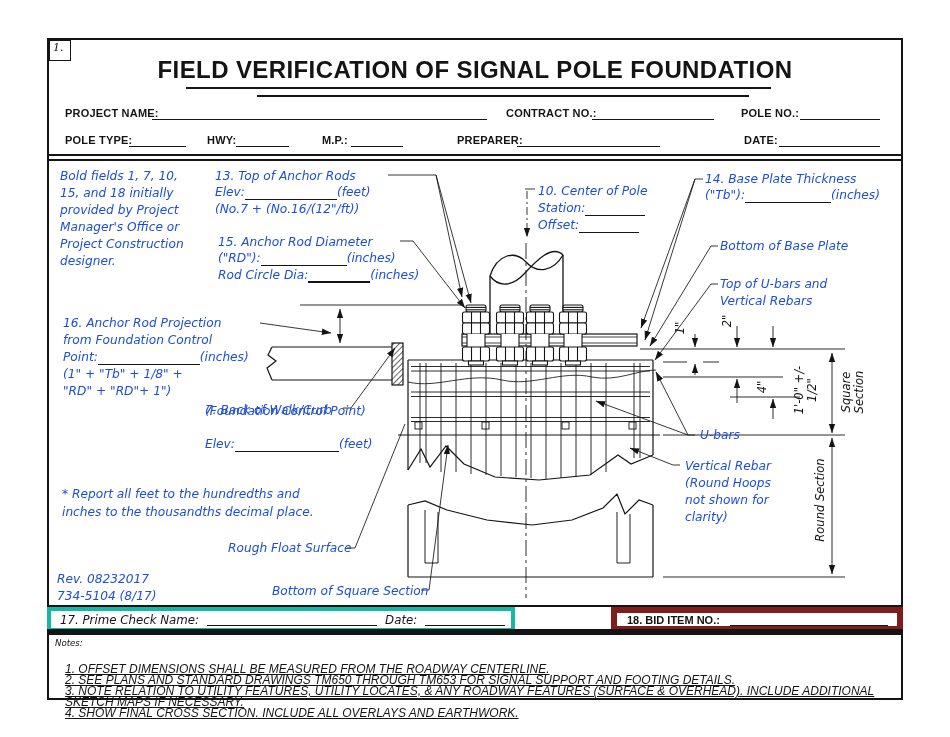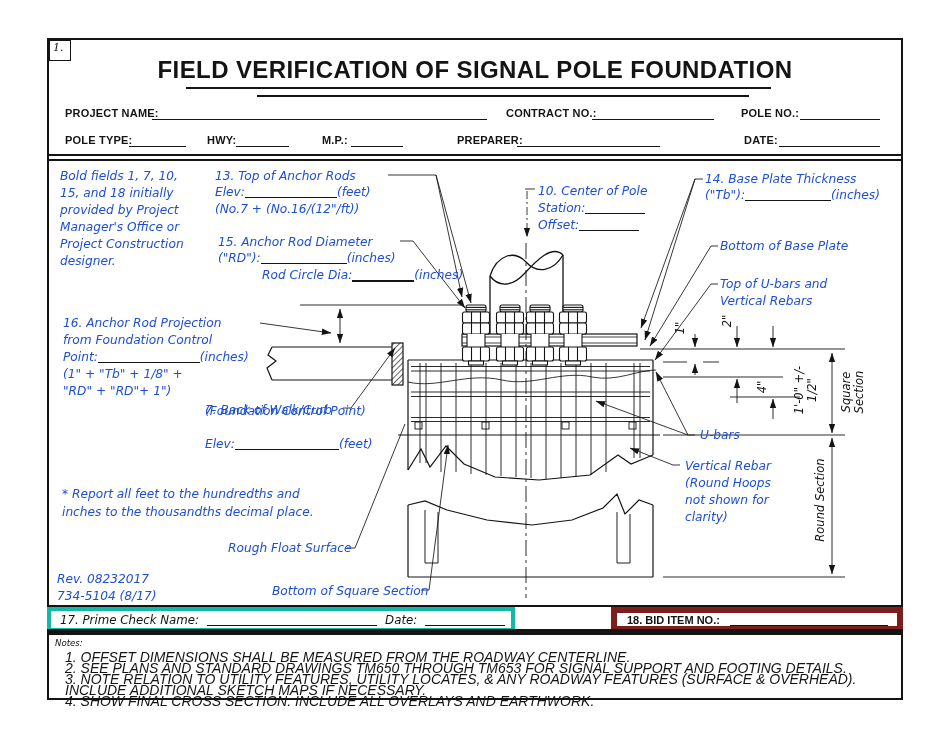--- a/index.html
+++ b/index.html
@@ -13,39 +13,39 @@
           font-family:"DejaVu Serif",serif;font-style:italic;font-size:11px;padding-left:3px;box-sizing:border-box;}
   .title{position:absolute;left:47px;top:56px;width:856px;text-align:center;
          font-size:24px;font-weight:700;letter-spacing:.4px;}
   .hdr{position:absolute;font-size:11px;font-weight:600;letter-spacing:.2px;}
   .bl{position:absolute;border-bottom:1.4px solid #141414;height:0;}
   
   .diagram{position:absolute;left:47px;top:158px;width:856px;height:449px;}
   .cad{position:absolute;font-family:"DejaVu Sans",sans-serif;font-style:italic;
        font-size:12.2px;line-height:17px;color:#1d4ed8;}
   .ml{white-space:pre-line;}
-  .row{display:flex;align-items:flex-start;gap:0;}
+  .row{display:flex;align-items:center;gap:0;}
   .fl{border-bottom:1.3px solid #141414;height:13px;display:inline-block;}
   .fl.th{border-bottom-width:2.4px;}
   .rot{position:absolute;display:flex;align-items:center;justify-content:center;text-align:center;
        transform:rotate(-90deg);font-family:"DejaVu Sans",sans-serif;font-style:italic;
        font-size:11.5px;line-height:13px;color:#141414;}
   
   .r17{position:absolute;left:47px;top:607px;width:468px;height:25px;border:4px solid #14b8a6;box-sizing:border-box;
        display:flex;align-items:center;padding-left:9px;gap:8px;
        font-family:"DejaVu Sans",sans-serif;font-style:italic;font-size:11.8px;}
   .r18{position:absolute;left:611px;top:607px;width:292px;height:25px;border:6px solid #7f1d1d;box-sizing:border-box;
        display:flex;align-items:center;padding-left:10px;gap:10px;font-size:11px;font-weight:600;}
   .flr{border-bottom:1.3px solid #141414;height:12px;display:inline-block;}
   
   .notesbox{position:absolute;left:47px;top:632px;width:856px;height:68px;border:2.4px solid #141414;
             border-top-width:3px;box-sizing:border-box;padding:3px 0 0 6px;}
   .ntitle{font-family:"DejaVu Sans",sans-serif;font-style:italic;font-size:8.6px;}
-  .nitems{font-family:"Liberation Sans",sans-serif;font-style:italic;font-size:14px;font-weight:500;
-          line-height:11px;padding-left:10px;white-space:pre-line;margin-top:4px;}
+  .nitems{font-family:"Liberation Sans",sans-serif;font-style:italic;font-size:12px;font-weight:500;
+          line-height:11px;padding-left:10px;white-space:pre-line;margin-top:16px;text-decoration:underline;}
   svg{position:absolute;left:0;top:0;}
 </style>
 </head>
 <body>
 
 <div class="page">
 
   <div class="box" style="left:47px;top:38px;width:856px;height:662px;"></div>
   <div class="box" style="left:47px;top:38px;width:856px;height:118px;"></div>
   <div class="box" style="left:47px;top:159px;width:856px;height:448px;"></div>
@@ -202,21 +202,21 @@
       <span>(feet)</span>
     </div>
     <div class="cad" style="left:168px;top:43px;">(No.7 + (No.16/(12"/ft))</div>
 
     <div class="cad" style="left:171px;top:76px;">15. Anchor Rod Diameter</div>
     <div class="cad row" style="left:171px;top:92px;">
       <span>("RD"):</span>
       <span class="fl" style="width:86px;"></span>
       <span>(inches)</span>
     </div>
-    <div class="cad row" style="left:171px;top:109px;margin-left:44px;">
+    <div class="cad row" style="left:171px;top:109px;">
       <span>Rod Circle Dia:</span>
       <span class="fl th" style="width:62px;"></span>
       <span>(inches)</span>
     </div>
 
     <div class="cad" style="left:491px;top:25px;">10. Center of Pole</div>
     <div class="cad row" style="left:491px;top:42px;">
       <span>Station:</span>
       <span class="fl" style="width:60px;"></span>
     </div>

